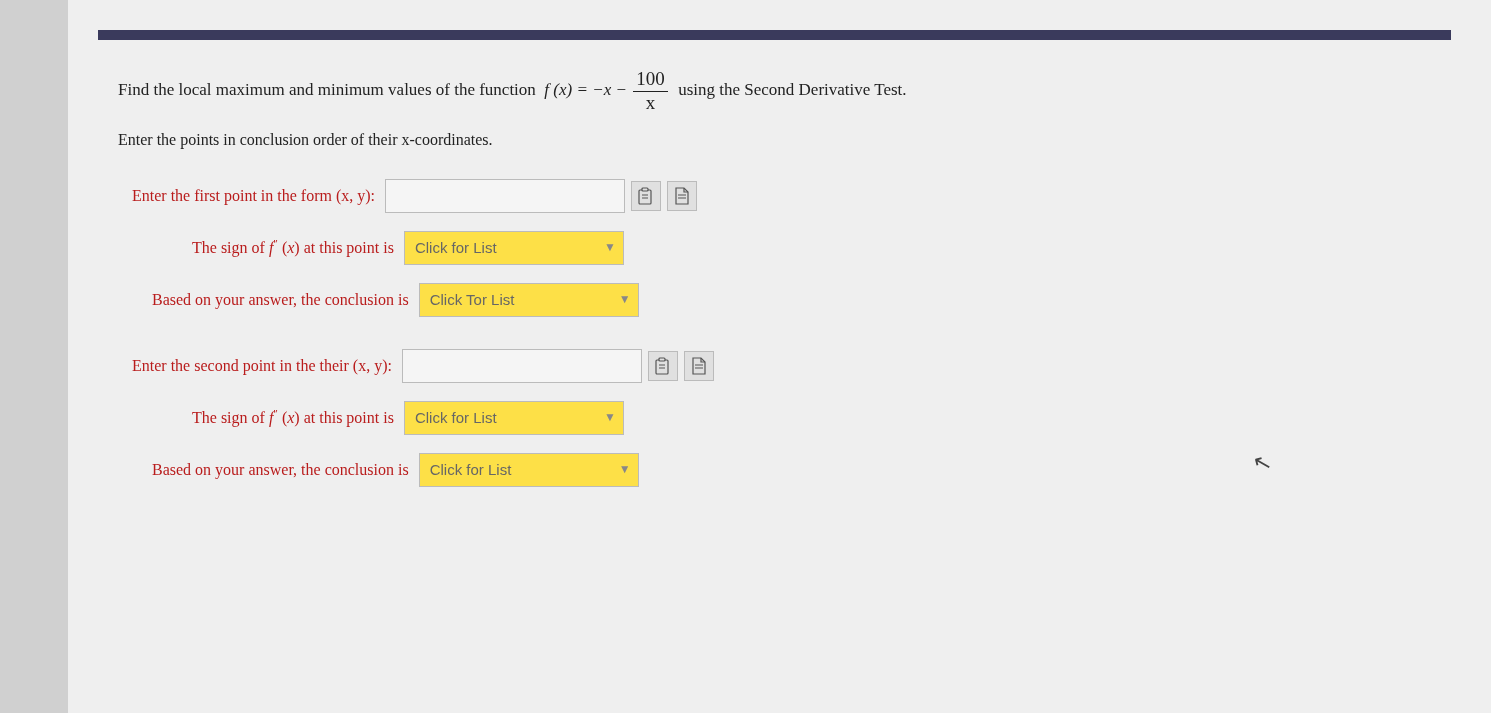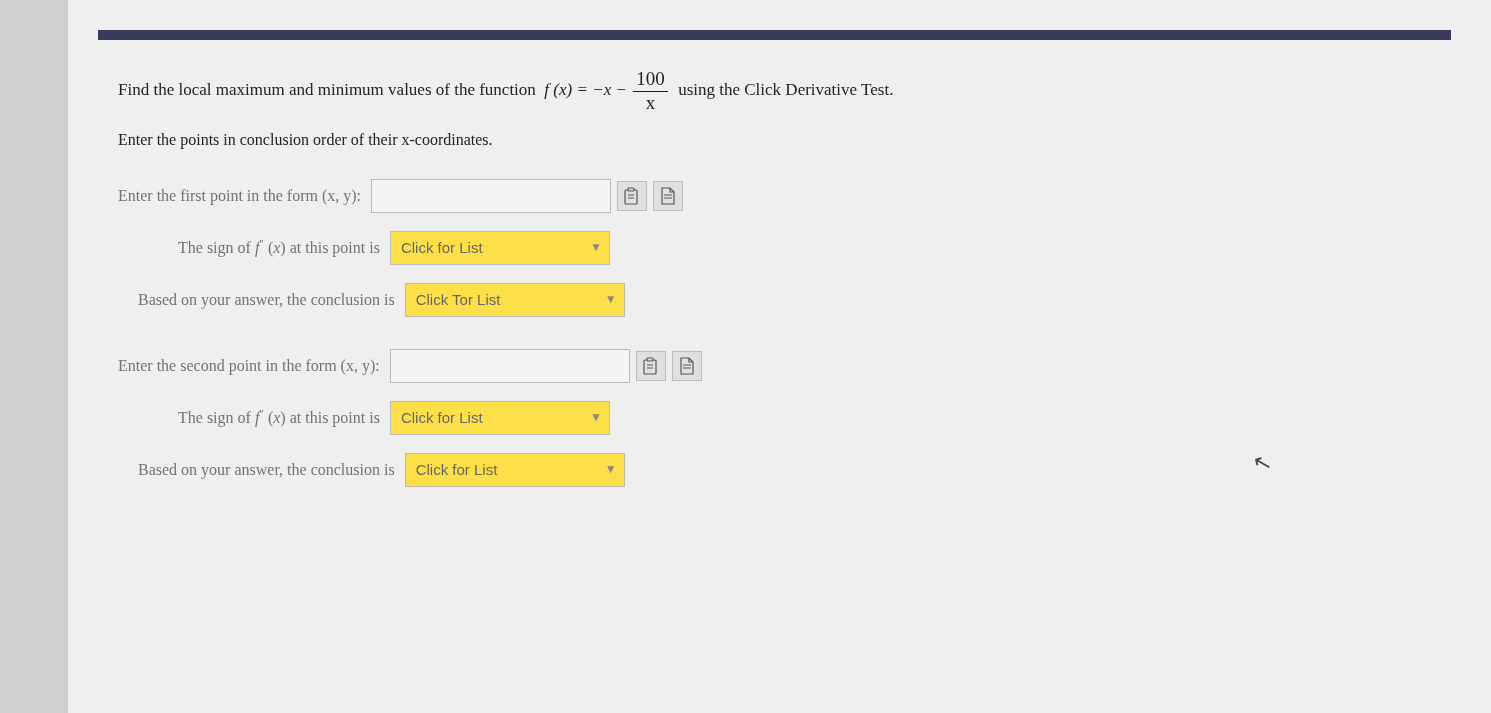--- a/index.html
+++ b/index.html
@@ -81,22 +81,23 @@
 
     .form-row {
       display: flex;
       align-items: center;
       margin-bottom: 18px;
       gap: 10px;
     }
 
     .form-label {
       font-size: 16px;
-      color: #737373;
+      color: #b91c1c;
       white-space: nowrap;
+      margin-left: 14px;
     }
 
     .text-input {
       border: 1px solid #bbb;
       background: #f5f5f5;
       height: 34px;
       width: 240px;
       padding: 4px 8px;
       font-size: 15px;
       outline: none;
@@ -186,21 +187,21 @@
 
     <div style="padding: 28px 40px 20px 20px;">
 
       <div class="problem-text">
         <span>Find the local maximum and minimum values of the function</span>
         &nbsp;<span style="font-style: italic;">f (x) = −x −</span>
         <span class="fraction">
           <span class="numerator">100</span>
           <span class="denominator">x</span>
         </span>
-        &nbsp;<span>using the Click Derivative Test.</span>
+        &nbsp;<span>using the Second Derivative Test.</span>
       </div>
 
       <div class="instruction-text">Enter the points in conclusion order of their x-coordinates.</div>
 
       <div class="question-block">
 
         <div class="form-row">
           <span class="form-label">Enter the first point in the form (x, y):</span>
           <div class="input-row-icons">
             <input type="text" class="text-input" value="" style="">
@@ -243,21 +244,21 @@
             </select>
             <span class="dropdown-arrow">▼</span>
           </div>
         </div>
 
       </div>
 
       <div class="question-block second-question-block" style="margin-top: 30px;">
 
         <div class="form-row">
-          <span class="form-label">Enter the second point in the form (x, y):</span>
+          <span class="form-label">Enter the second point in the their (x, y):</span>
           <div class="input-row-icons">
             <input type="text" class="text-input" value="" style="">
             <div class="icon-btn">
               <svg width="16" height="18" viewBox="0 0 16 18" fill="none" xmlns="http://www.w3.org/2000/svg">
                 <rect x="1" y="3" width="12" height="14" rx="1" stroke="#555" stroke-width="1.2" fill="none"></rect>
                 <rect x="4" y="1" width="6" height="3" rx="1" stroke="#555" stroke-width="1.2" fill="#e0e0e0"></rect>
                 <line x1="4" y1="8" x2="10" y2="8" stroke="#555" stroke-width="1"></line>
                 <line x1="4" y1="11" x2="10" y2="11" stroke="#555" stroke-width="1"></line>
               </svg>
             </div>

